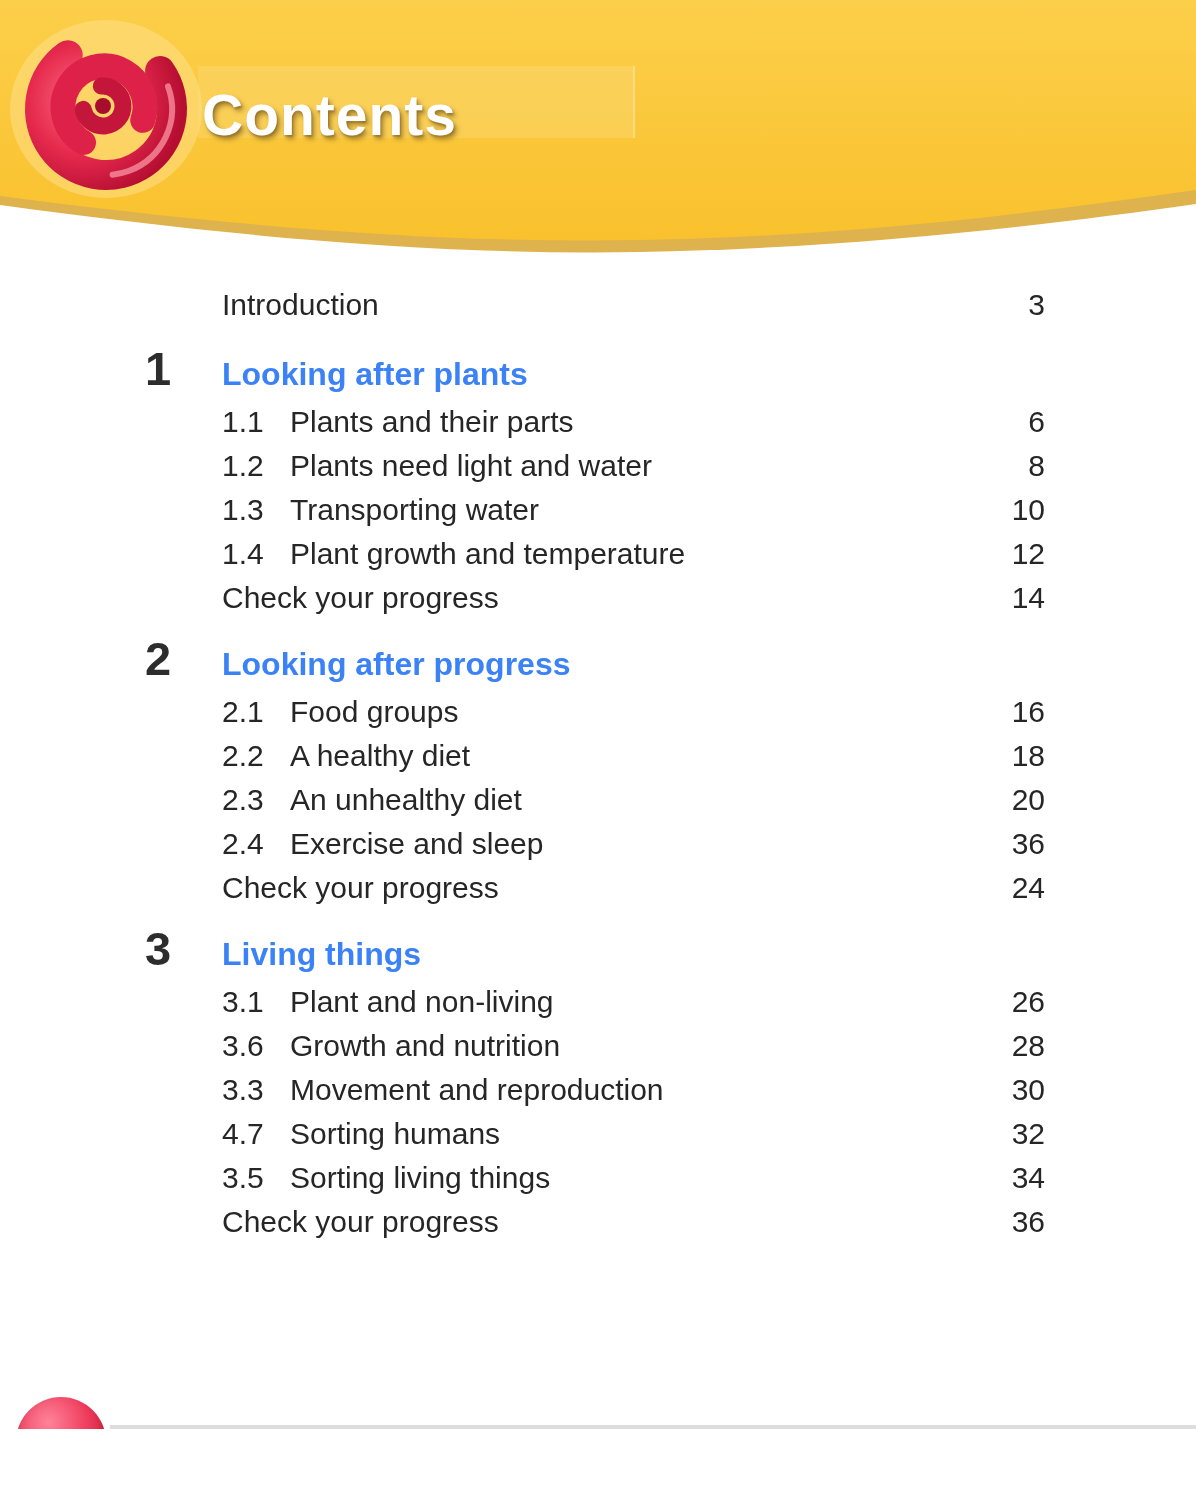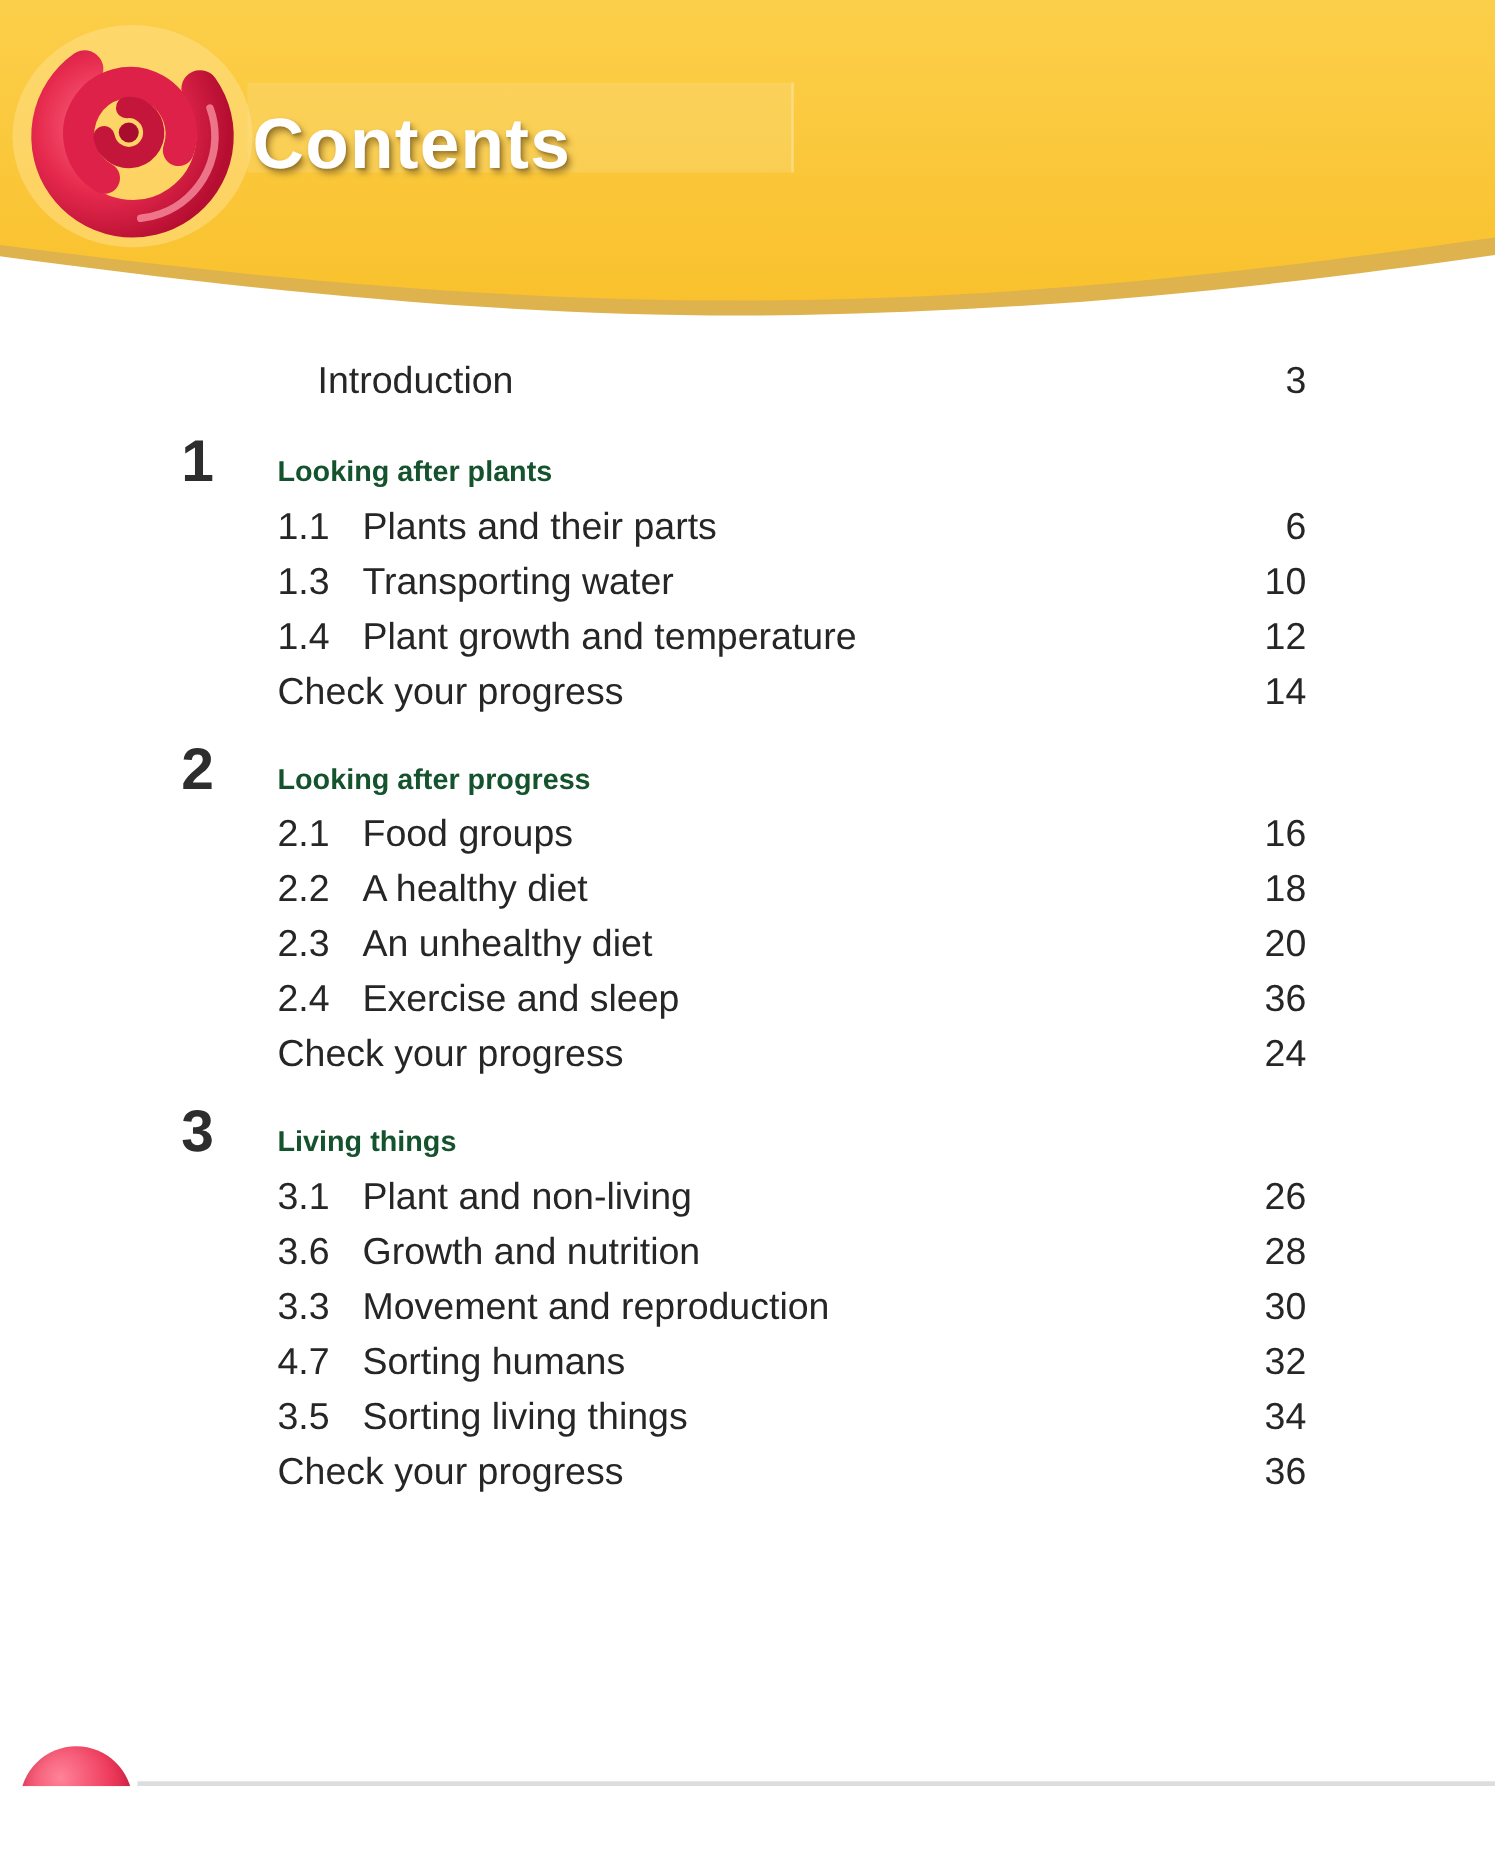--- a/index.html
+++ b/index.html
@@ -44,38 +44,38 @@
   .toc {
     position: absolute; left: 145px; top: 290px;
     width: 900px;
     font-size: 30px;
   }
   .row {
     display: flex; align-items: baseline;
     line-height: 1.0;
     margin-bottom: 14px;
   }
-  .intro-row { margin-bottom: 25px; gap: 32px; }
+  .intro-row { margin-bottom: 25px; }
   .col-chap  { width: 77px; flex: none; }
   .col-num   { width: 68px; flex: none; }
   .col-label { flex: 1; }
   .col-page  { width: 70px; flex: none; text-align: right; }
 
   .chapter { margin-top: 22px; }
   .chapter-heading {
     display: flex; align-items: baseline;
     margin-bottom: 14px;
     line-height: 1.0;
   }
   .chapter-number {
     width: 77px; flex: none;
     font-size: 47px; font-weight: bold; color: #2d2d2d;
     line-height: 48px;
   }
-  .chapter-title { font-size: 23px; font-weight: bold; color: #14532d; }
+  .chapter-title { font-size: 32px; font-weight: bold; color: #3b82f6; }
 
   
   .footer-circle {
     position: absolute; left: 16px; top: 1397px;
     width: 90px; height: 90px; border-radius: 50%;
     background: radial-gradient(circle at 36% 28%, #ff8398 0%, #ef3d5e 45%, #c40e33 88%);
     box-shadow: inset 0 -8px 12px rgba(110,0,20,0.35);
     display: flex; align-items: center; justify-content: center;
     color: #ffffff; font-size: 32px; font-weight: bold;
   }
@@ -143,20 +143,26 @@
         <span class="chapter-title">Looking after plants</span>
       </div>
       <div class="row">
         <span class="col-chap"></span>
         <span class="col-num">1.1</span>
         <span class="col-label">Plants and their parts</span>
         <span class="col-page">6</span>
       </div>
       <div class="row">
         <span class="col-chap"></span>
+        <span class="col-num">1.2</span>
+        <span class="col-label">Plants need light and water</span>
+        <span class="col-page">8</span>
+      </div>
+      <div class="row">
+        <span class="col-chap"></span>
         <span class="col-num">1.3</span>
         <span class="col-label">Transporting water</span>
         <span class="col-page">10</span>
       </div>
       <div class="row">
         <span class="col-chap"></span>
         <span class="col-num">1.4</span>
         <span class="col-label">Plant growth and temperature</span>
         <span class="col-page">12</span>
       </div>

